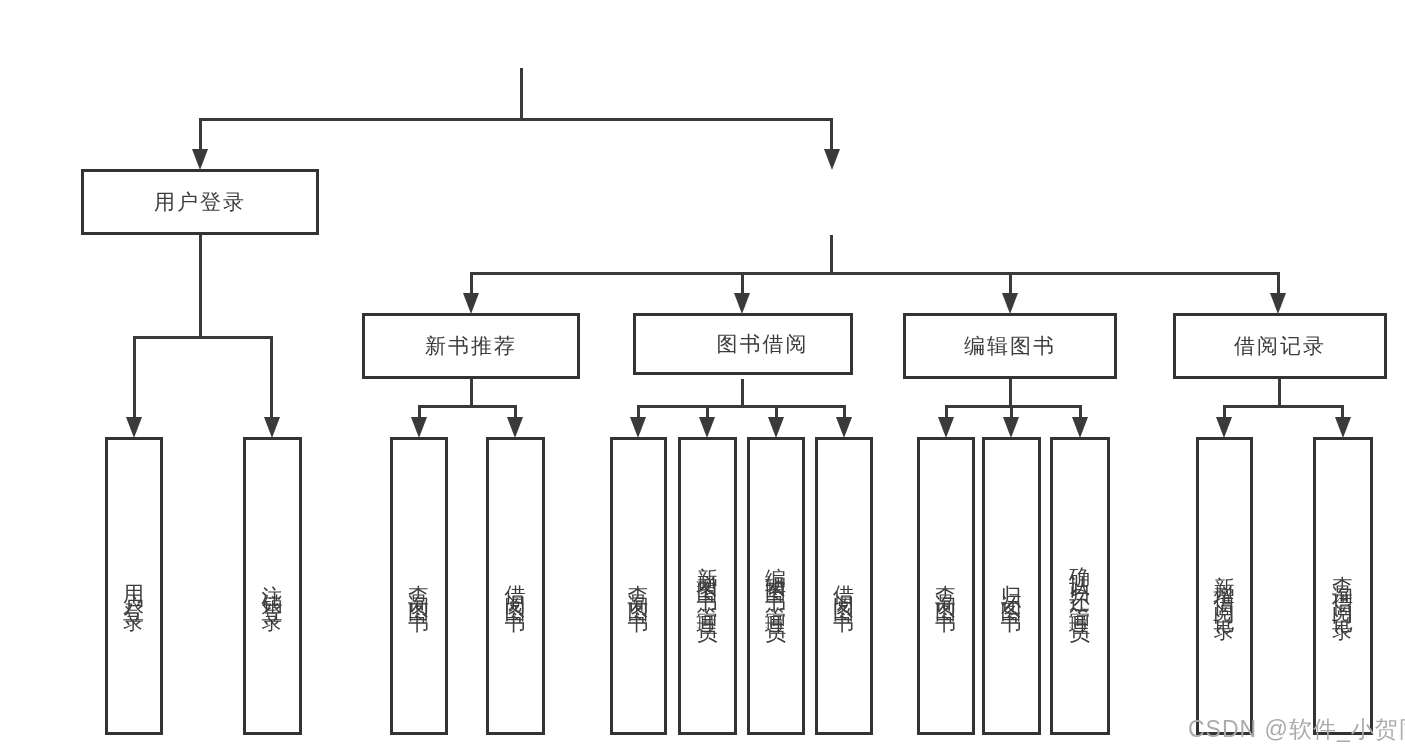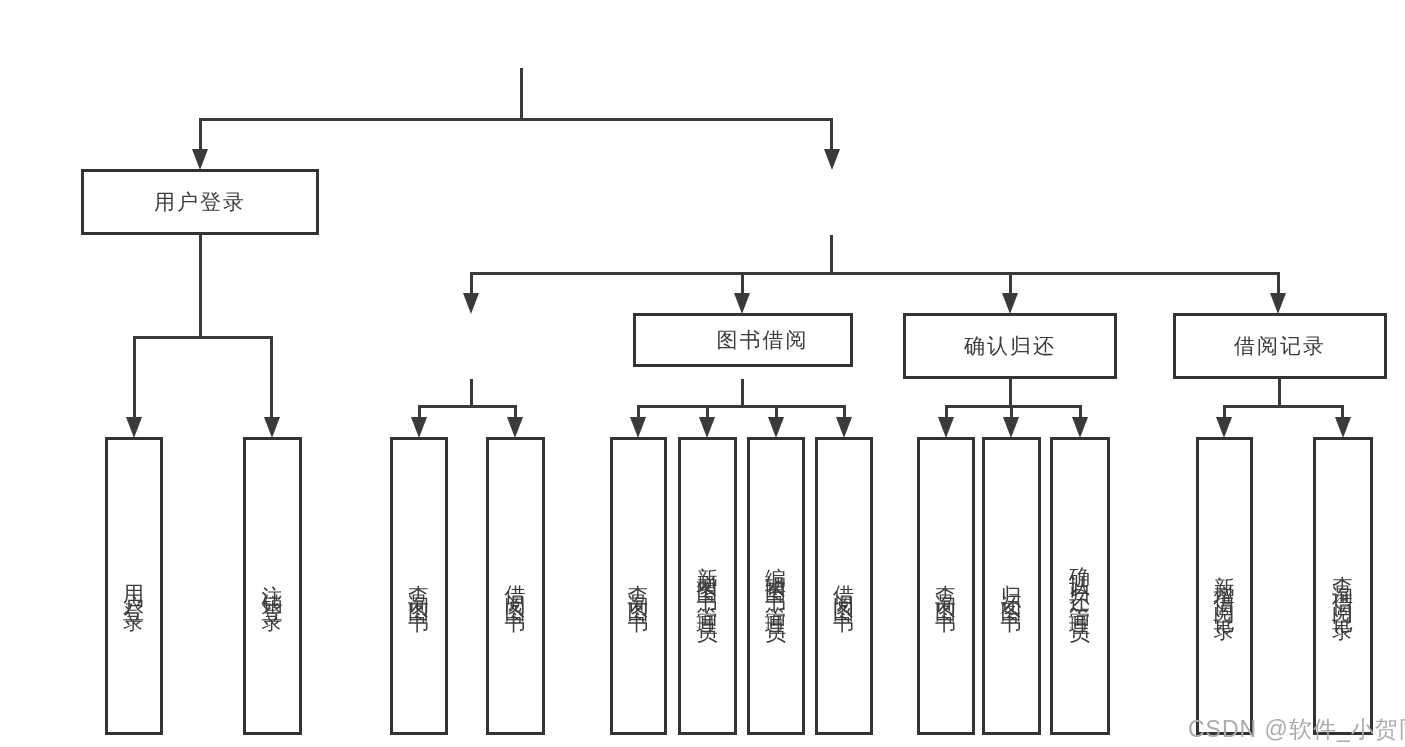--- a/index.html
+++ b/index.html
@@ -38,25 +38,28 @@
 </head>
 <body>
 
 <div class="canvas">
 
 
   <div class="box hbox" style="left:81px;top:169px;width:238px;height:66px;">
     <span class="htext">用户登录</span>
   </div>
 
-  <div class="box hbox" style="left:633px;top:313px;width:220px;height:54px;padding-left:39px;">
+  <div class="box hbox" style="left:362px;top:313px;width:218px;height:66px;">
+    <span class="htext">新书推荐</span>
+  </div>
+  <div class="box hbox" style="left:633px;top:313px;width:220px;height:62px;padding-left:39px;">
     <span class="htext">图书借阅</span>
   </div>
   <div class="box hbox" style="left:903px;top:313px;width:214px;height:66px;">
-    <span class="htext">确认归还</span>
+    <span class="htext">编辑图书</span>
   </div>
   <div class="box hbox" style="left:1173px;top:313px;width:214px;height:66px;justify-content:center;">
     <span class="htext">借阅记录</span>
   </div>
 
   <div class="box leaf" style="left:105px;width:58px;">
     <span class="vtext">用户登录</span>
   </div>
   <div class="box leaf" style="left:243px;width:59px;">
     <span class="vtext">注销登录</span>

